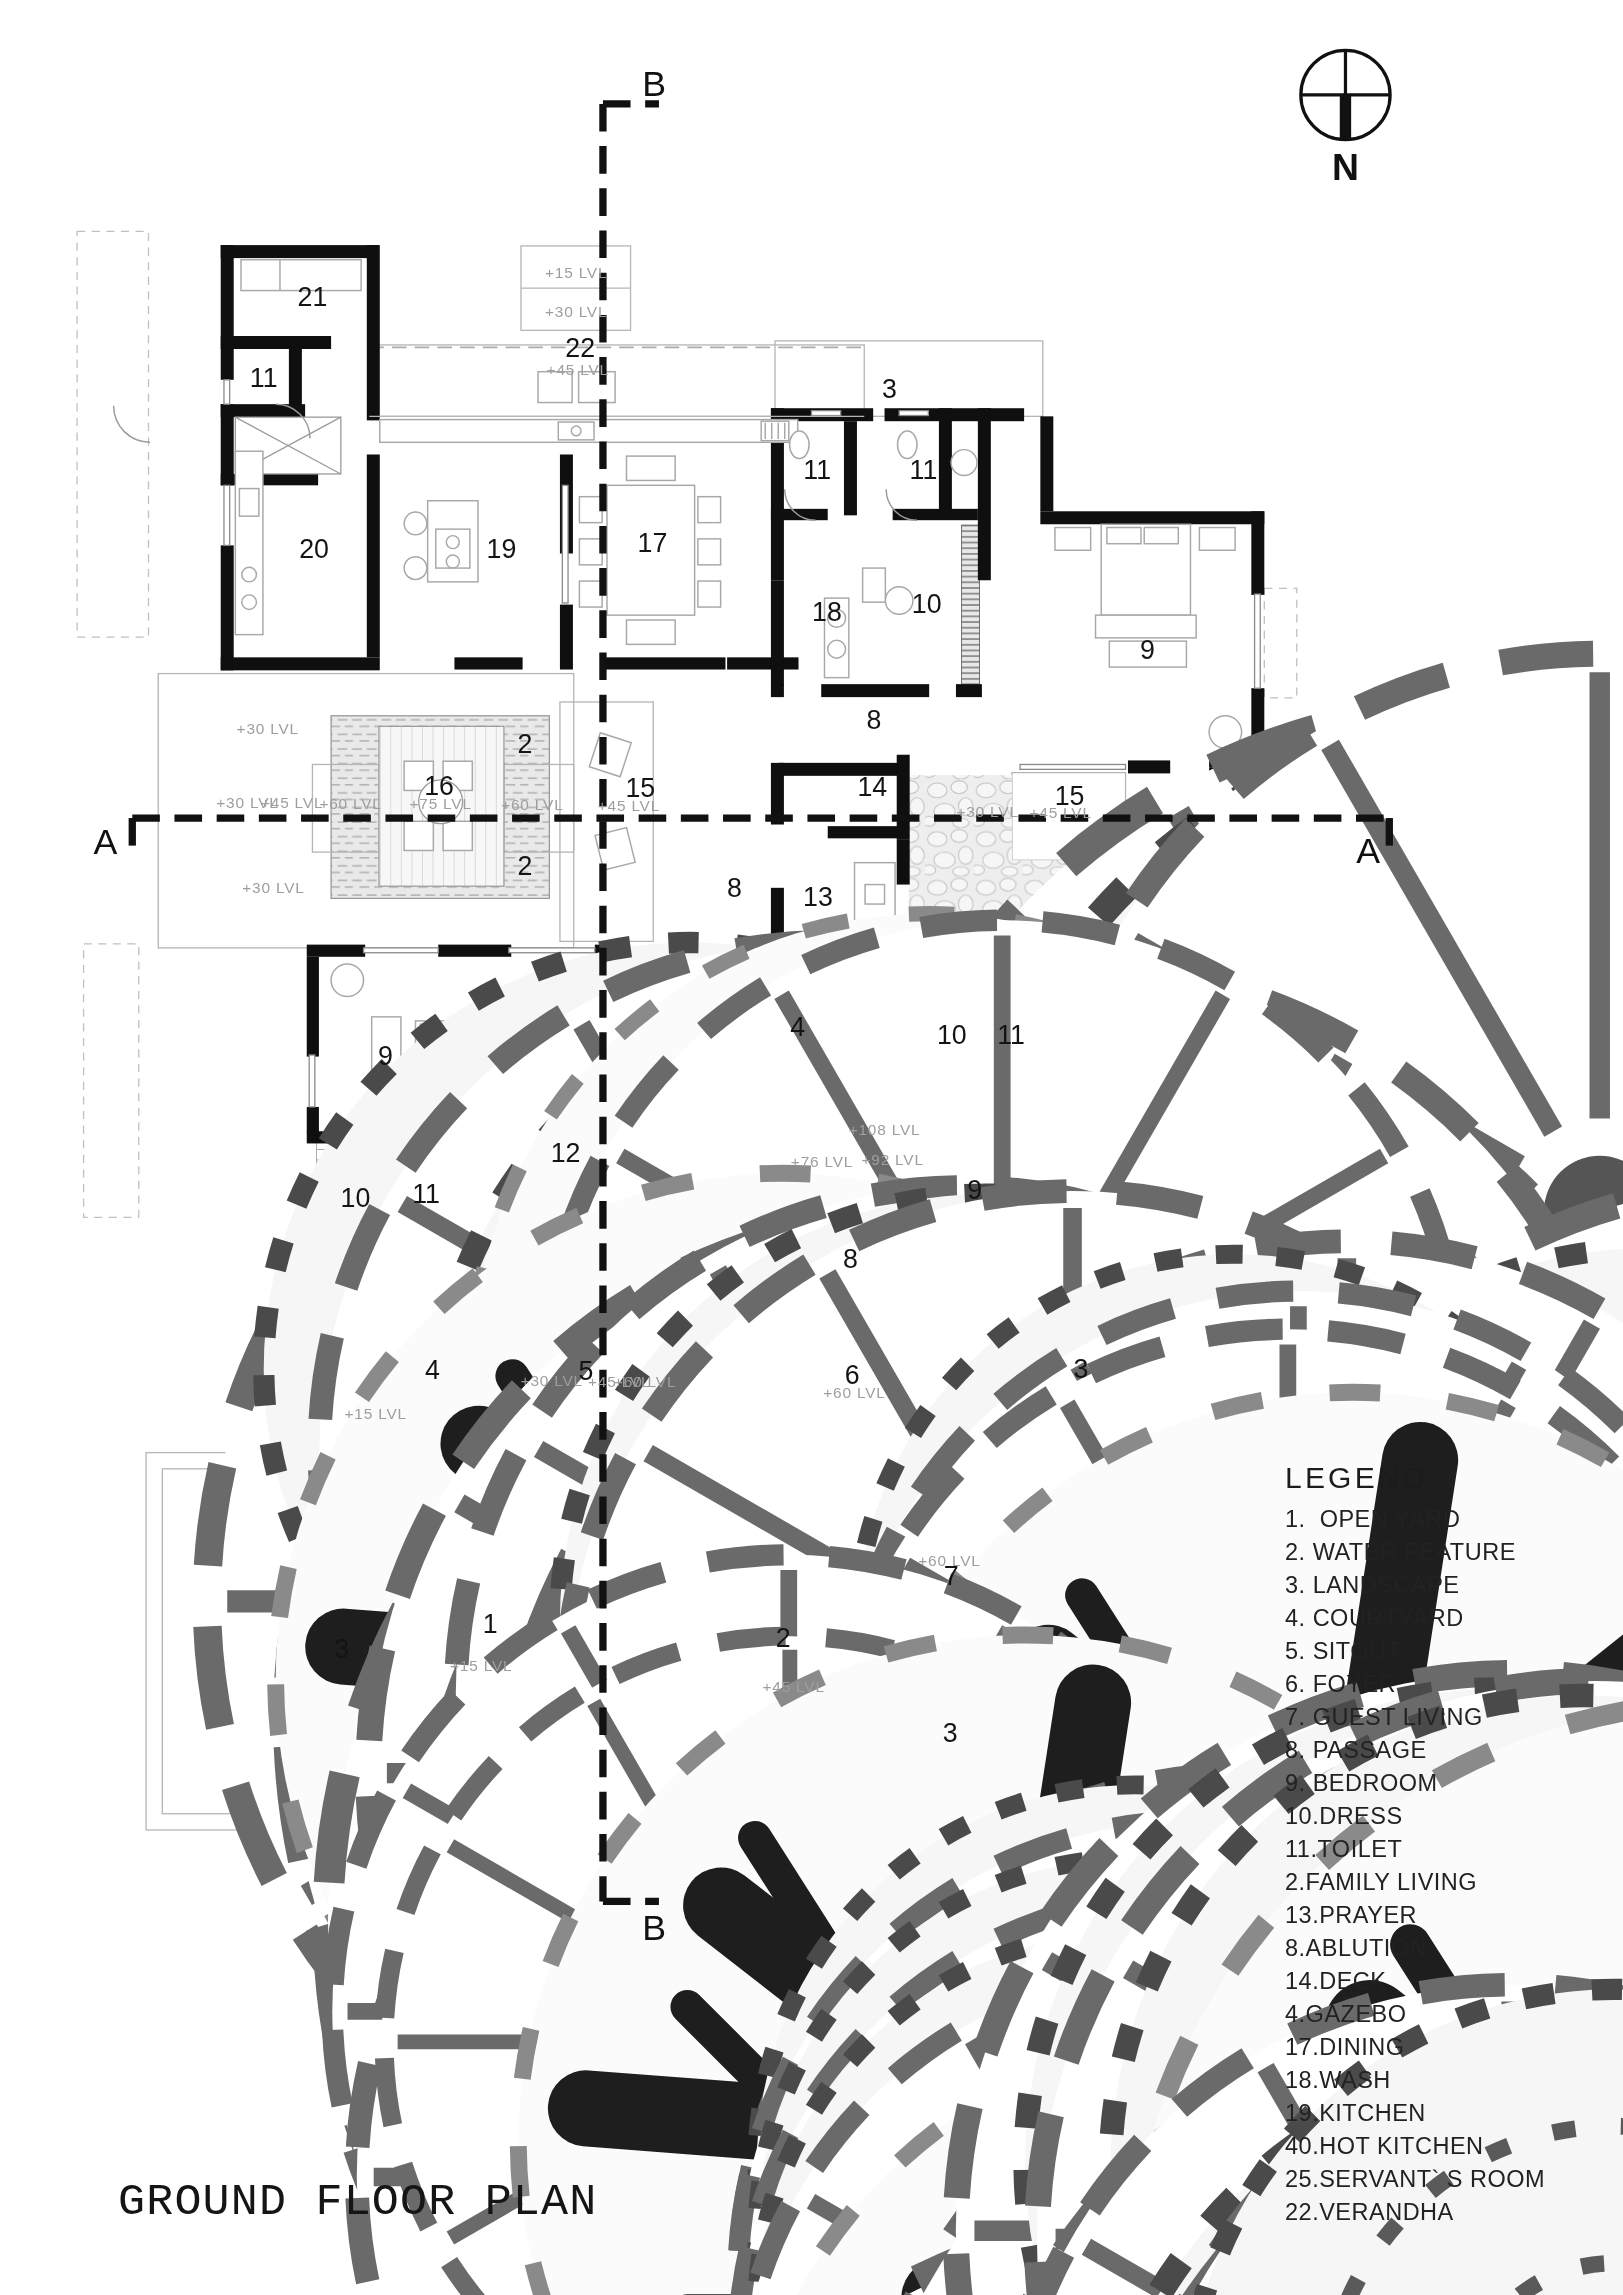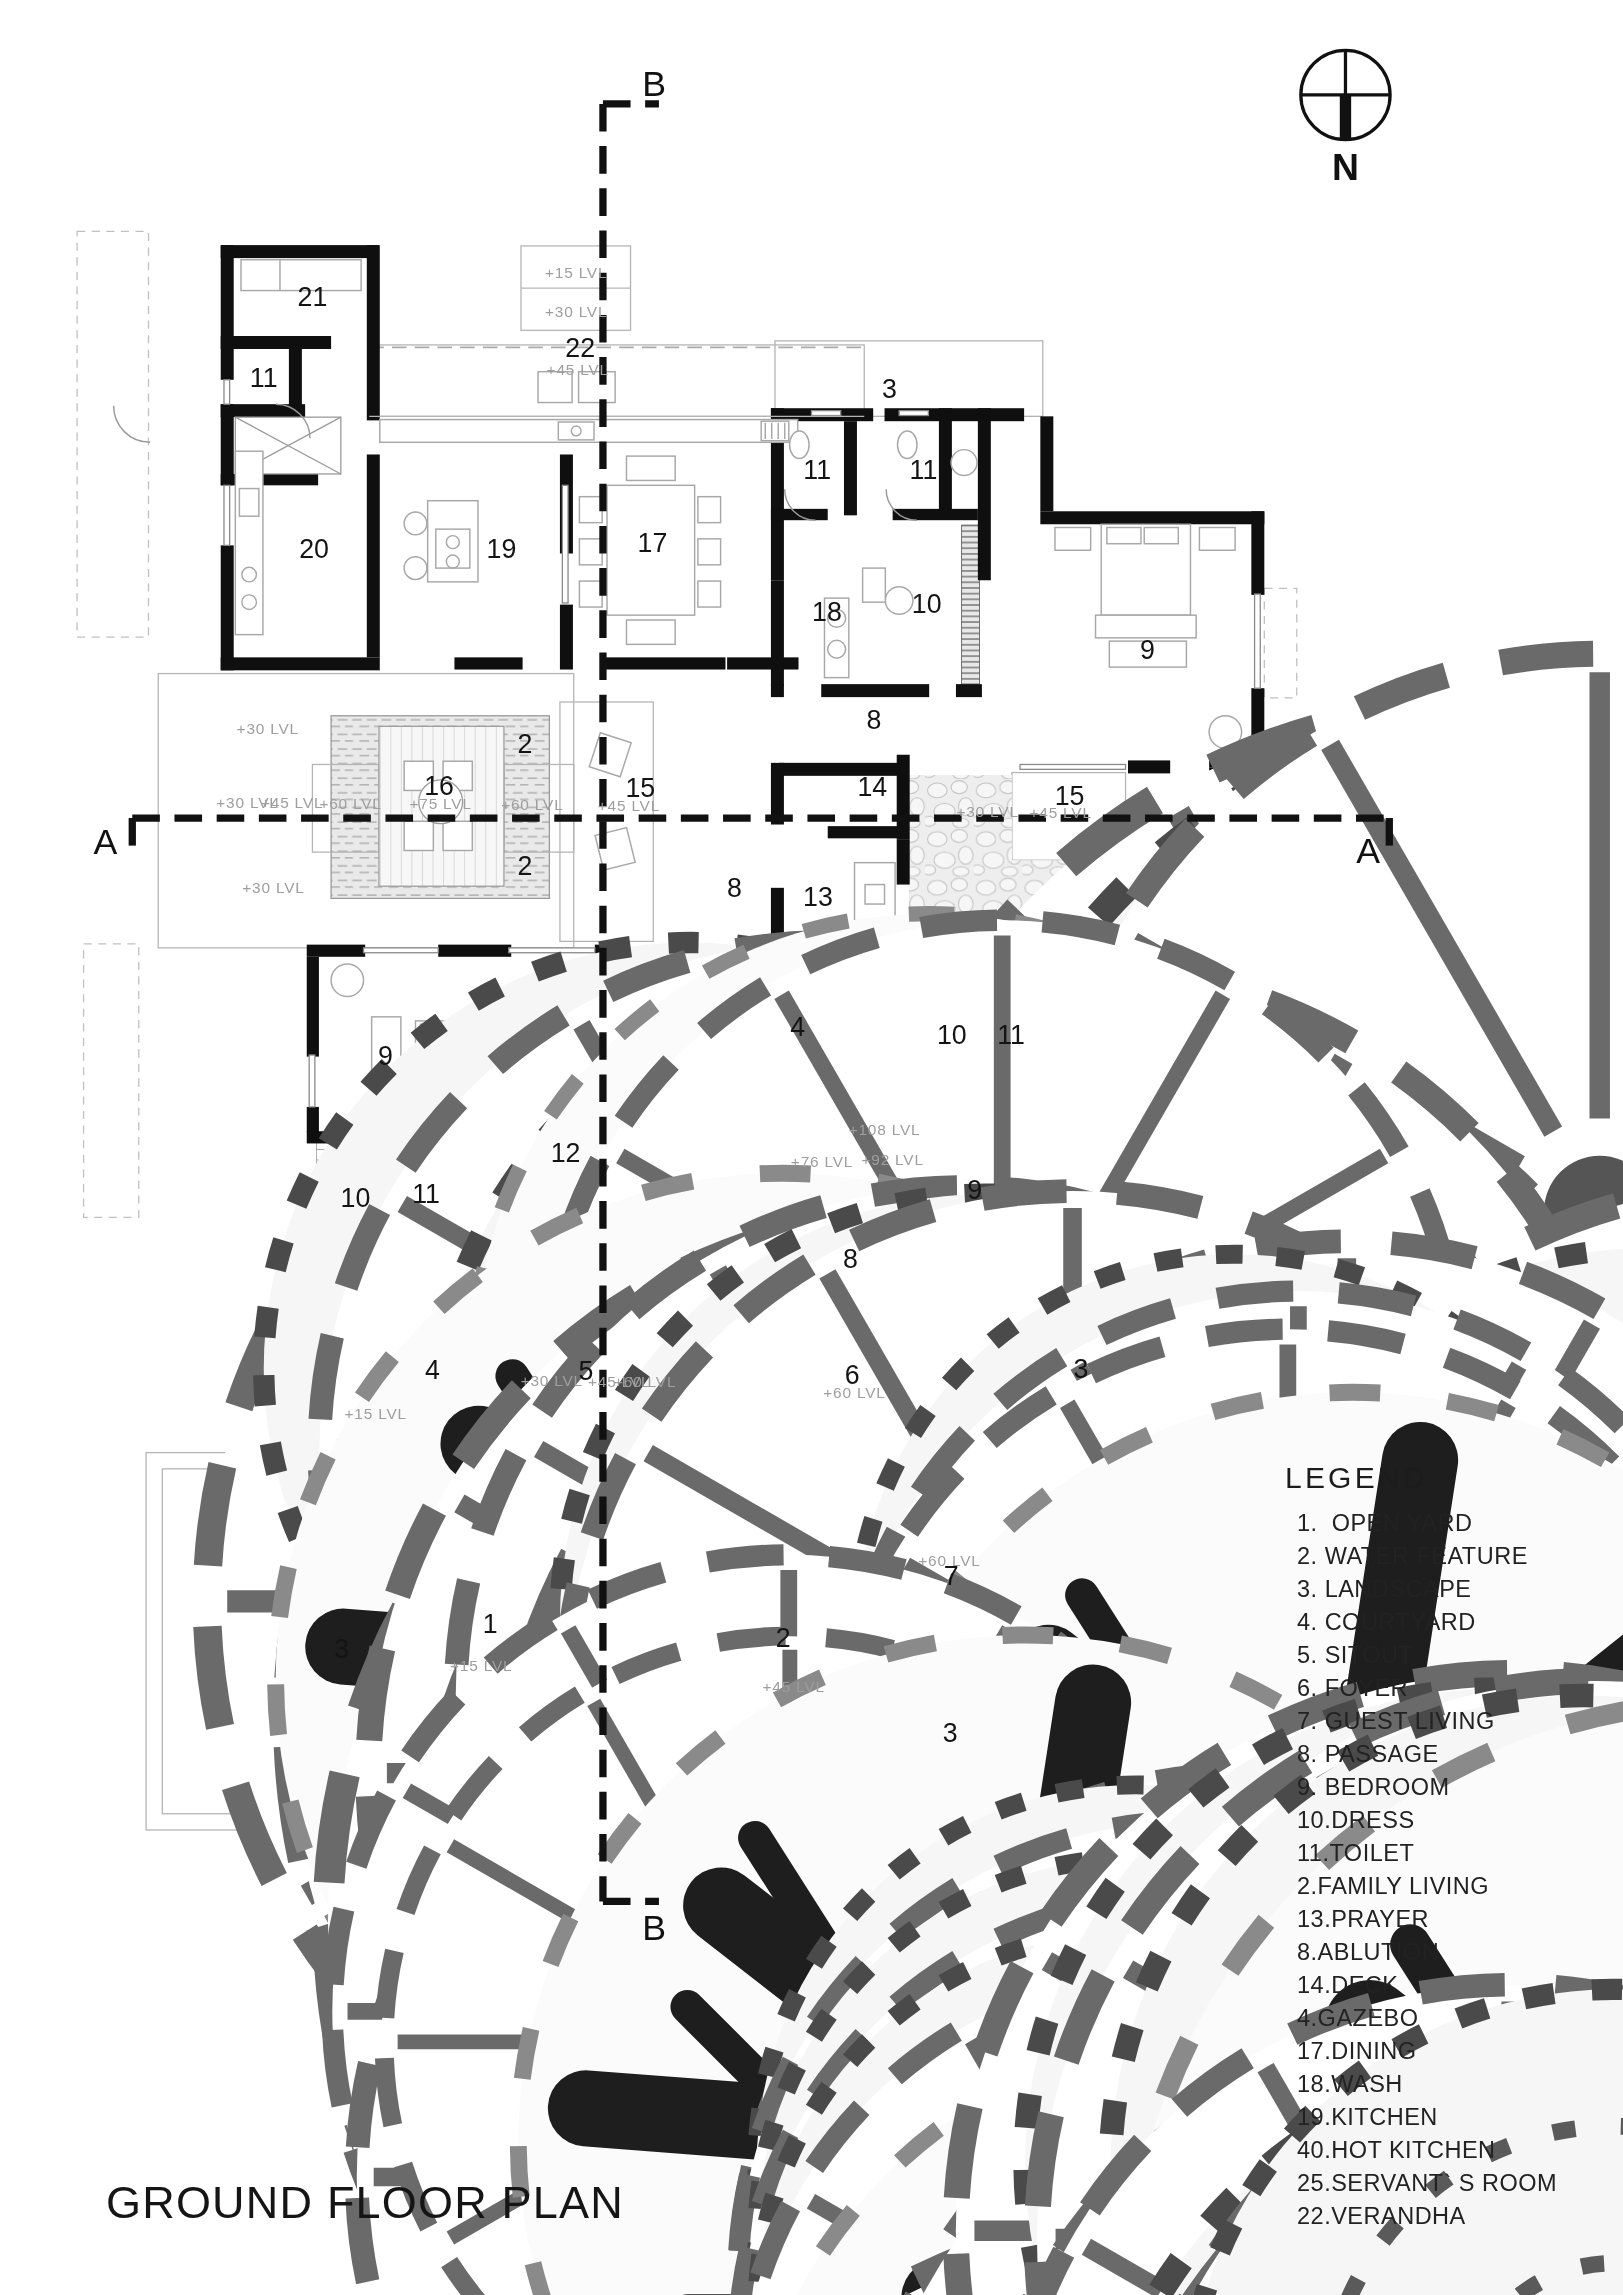--- a/index.html
+++ b/index.html
@@ -12,23 +12,23 @@
   .furn{stroke:#a8a8a8;stroke-width:1.8;fill:#ffffff;}
   .furnn{stroke:#a8a8a8;stroke-width:1.8;fill:none;}
   .win{stroke:#8a8a8a;stroke-width:1.6;fill:#ffffff;}
   .arc{stroke:#9a9a9a;stroke-width:1.8;fill:none;}
   .dashbox{stroke:#c0c0c0;stroke-width:1.6;fill:none;stroke-dasharray:10 8;}
   .room-num{font-family:"Liberation Sans",sans-serif;font-size:33px;fill:#141414;text-anchor:middle;}
   .lvl{font-family:"Liberation Sans",sans-serif;font-size:19px;fill:#9e9e9e;text-anchor:middle;letter-spacing:1px;}
   .mk{font-family:"Liberation Sans",sans-serif;font-size:44px;fill:#111;text-anchor:middle;}
   .legend{position:absolute;left:1285px;top:1461px;width:325px;}
   .legend h2{margin:0 0 8px 0;font-size:30px;font-weight:400;letter-spacing:3.2px;color:#1c1c1c;}
-  .legend ul{list-style:none;margin:12px;padding:0;}
+  .legend ul{list-style:none;margin:0;padding:0;}
   .legend li{font-size:23.5px;line-height:33px;letter-spacing:0.5px;color:#222;white-space:pre;}
-  .title{position:absolute;left:106px;top:2177px;font-size:45px;letter-spacing:1.2px;color:#151515;font-weight:400;}
+  .title{position:absolute;left:118px;top:2177px;font-size:45px;letter-spacing:1.2px;color:#151515;font-weight:400;font-family:Liberation Mono, monospace;}
   .nlabel{font-size:46px;font-weight:bold;fill:#111;text-anchor:middle;font-family:"Liberation Sans",sans-serif;}
 </style>
 </head>
 <body>
 
 <div class="page">
 
 <svg width="1623" height="2295" viewBox="0 0 2000 2828">
   <defs>
     <pattern id="pebble" width="60" height="60" patternUnits="userSpaceOnUse">

